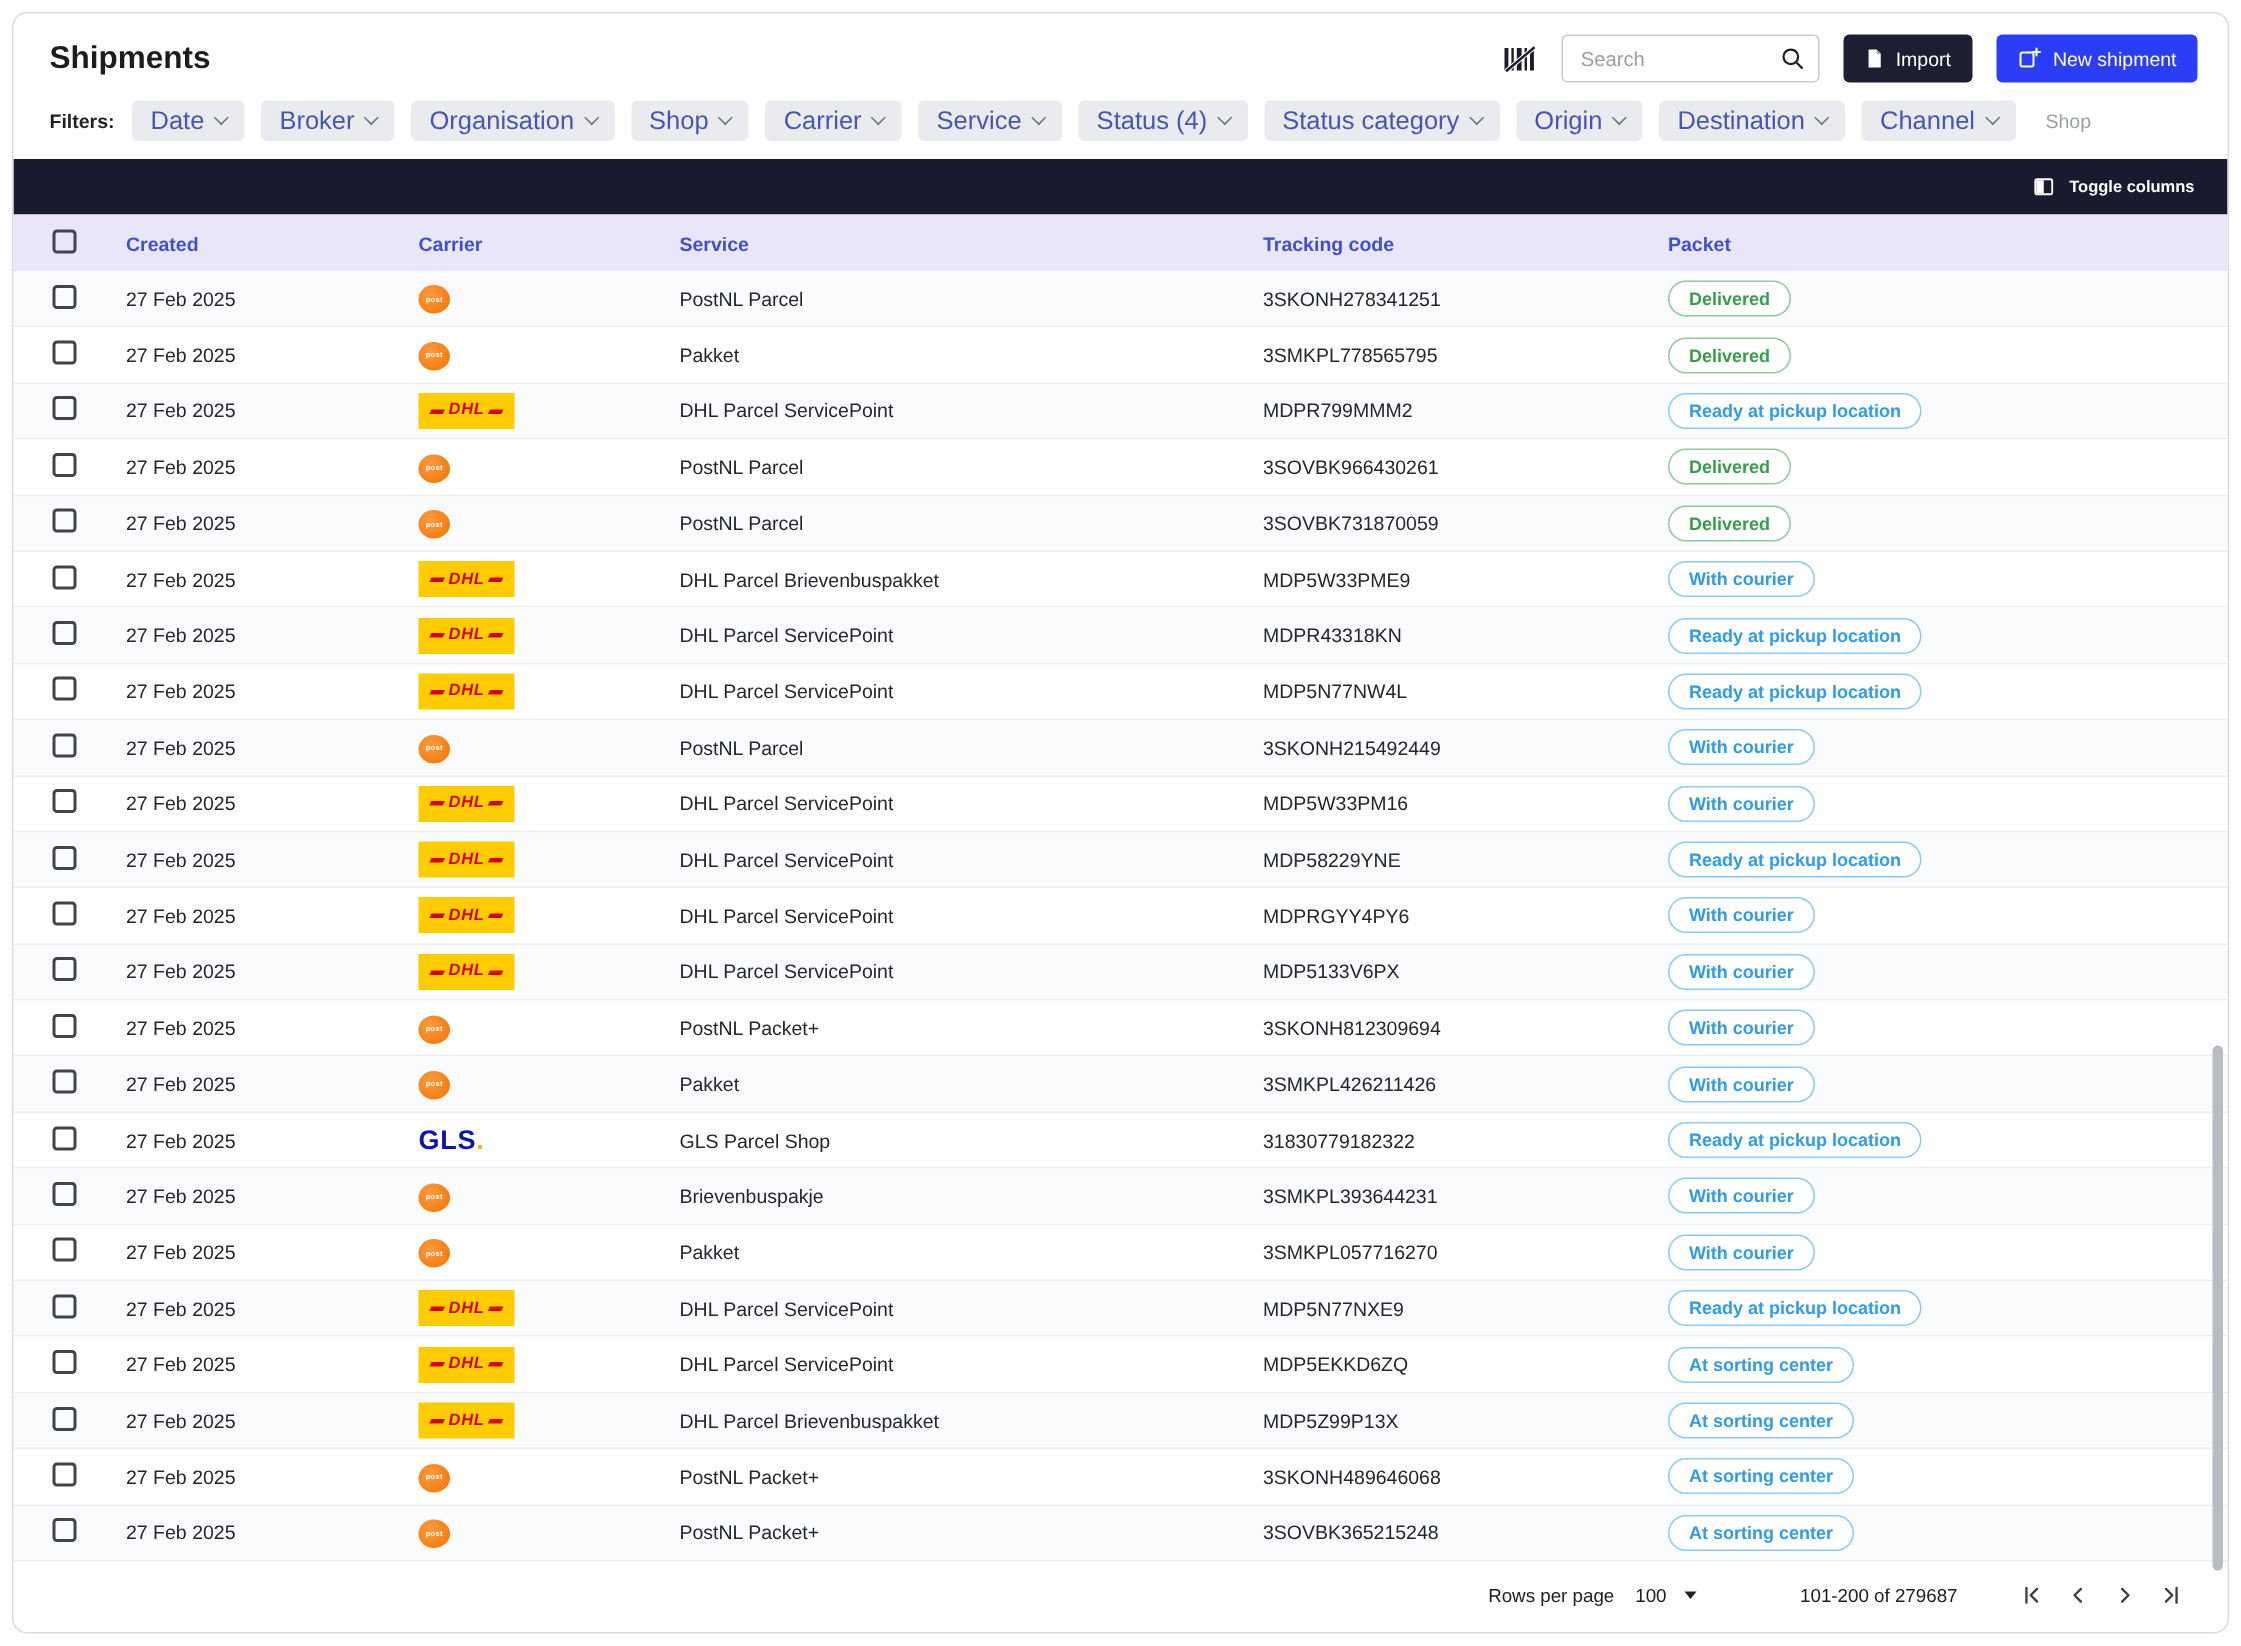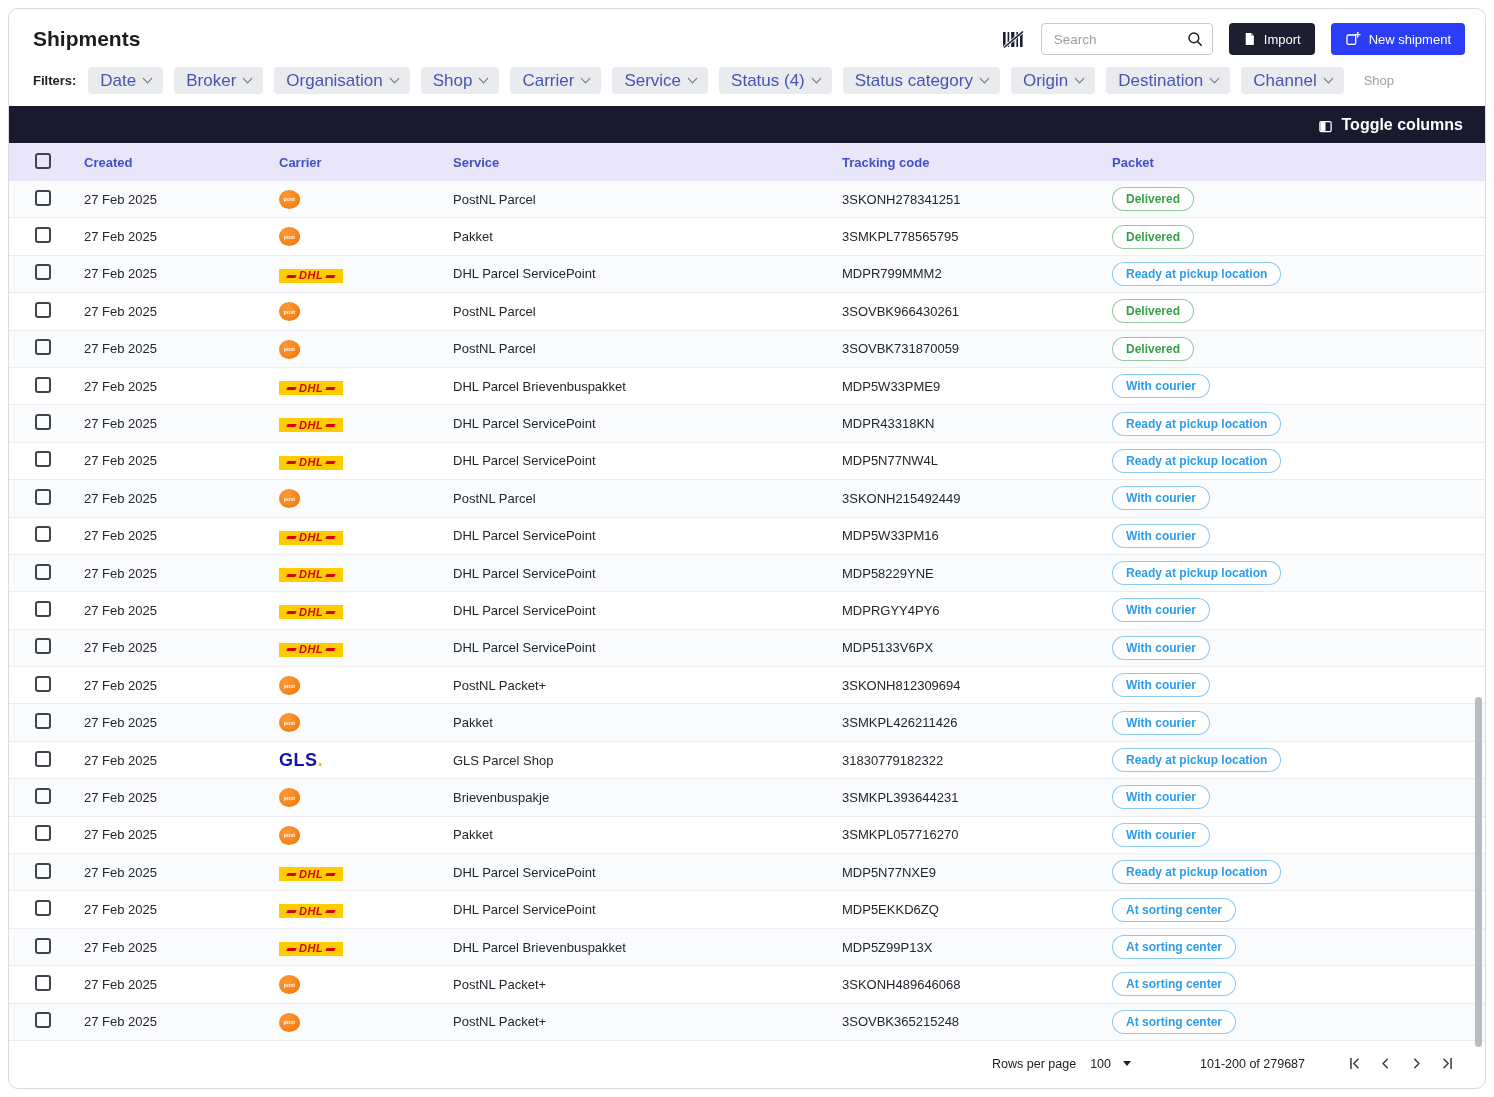--- a/index.html
+++ b/index.html
@@ -21,36 +21,36 @@
   
   .filters-row{display:flex;align-items:center;gap:12px;padding:2px 24px 12px;font-size:13px}
   .filters-label{font-weight:700;color:#202124}
   #filter-chips{display:flex;gap:11px}
   .chip{display:inline-flex;align-items:center;gap:8px;background:#e9ebef;border:none;border-radius:4px;height:27px;padding:0 12px;font-size:17px;font-weight:500;color:#4656b4;cursor:pointer;font-family:inherit;white-space:nowrap}
   .chev{width:7px;height:7px;border-right:1.6px solid #6b7280;border-bottom:1.6px solid #6b7280;transform:rotate(45deg);margin-top:-4px}
   .clear{color:#9aa0a6;font-size:13px;margin-left:8px;cursor:pointer}
 
   
   .dark-toolbar{height:37px;background:var(--dark-bar,#191a2e);display:flex;align-items:center;justify-content:flex-end;padding:0 16px}
-  .toggle-cols{display:inline-flex;align-items:flex-end;gap:9px;background:transparent;border:none;color:#fff;font-size:16px;font-weight:600;cursor:pointer;font-family:inherit}
+  .toggle-cols{display:inline-flex;align-items:center;gap:9px;background:transparent;border:none;color:#fff;font-size:11px;font-weight:600;cursor:pointer;font-family:inherit}
 
   
   .thead,.row{display:grid;grid-template-columns:49px 195px 174px 389px 270px 1fr;align-items:center;padding-left:26px}
   .thead{height:38px;background:var(--table-header-bg,#e9e6fa);font-size:13px;font-weight:600;color:var(--header-text,#4150c8)}
   .row{height:37.4px;border-bottom:1px solid #ededf1;font-size:13px;color:#24262e;background:#fff}
   .row:nth-child(odd){background:#fafbfc}
   .cb{display:inline-block;width:16px;height:16px;border:2px solid #41444b;border-radius:3px;background:transparent;cursor:pointer}
 
   .pill{display:inline-block;padding:4px 13px;border-radius:999px;font-size:12px;font-weight:600;border:1px solid;background:#fff;white-space:nowrap}
   .pill.green{color:var(--badge-green,#379e4b);border-color:rgba(55,158,75,.55)}
   .pill.blue{color:var(--badge-blue,#2e9ce9);border-color:rgba(46,156,233,.55)}
 
   
   .logo-postnl{display:inline-flex;align-items:center;justify-content:center;width:21px;height:19px;background:radial-gradient(circle at 38% 35%,#ff9a3d,var(--postnl-orange,#f07300));border-radius:48% 52% 52% 48%/50%;color:#fff;font-size:5px;font-weight:700;letter-spacing:.2px}
-  .logo-dhl{display:inline-flex;align-items:center;background:var(--dhl-yellow,#ffcc00);height:14px;padding:0 5px}
+  .logo-dhl{display:inline-flex;align-items:center;background:var(--dhl-yellow,#ffcc00);height:24px;padding:0 5px}
   .logo-dhl i{font-style:italic;font-weight:800;color:var(--dhl-red,#d40511);font-size:11px;letter-spacing:.5px;line-height:1}
   .logo-dhl::before,.logo-dhl::after{content:"";width:9px;height:2.6px;background:var(--dhl-red,#d40511);margin:0 3px;transform:skewX(-25deg)}
   .logo-gls{font-weight:800;font-size:18px;color:var(--gls-blue,#0d16a8);letter-spacing:.5px}
   .logo-gls b{color:var(--gls-dot,#ffb000)}
 
   
   .foot{display:flex;align-items:center;justify-content:flex-end;height:46px;padding:0 26px;font-size:12.5px;color:#202124}
   .rpp{display:flex;align-items:center;gap:12px;margin-left:14px;cursor:pointer}
   .caret{width:0;height:0;border-left:4.5px solid transparent;border-right:4.5px solid transparent;border-top:5.5px solid #202124}
   .range{margin-left:69px}

